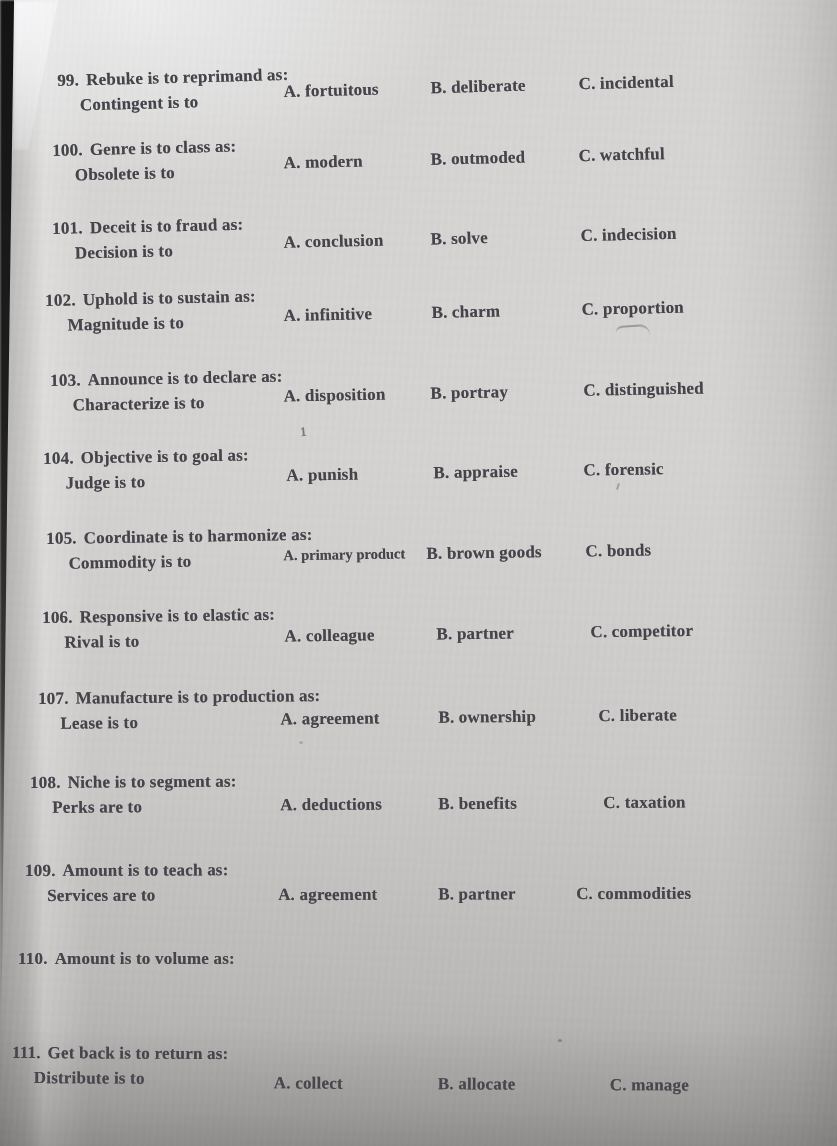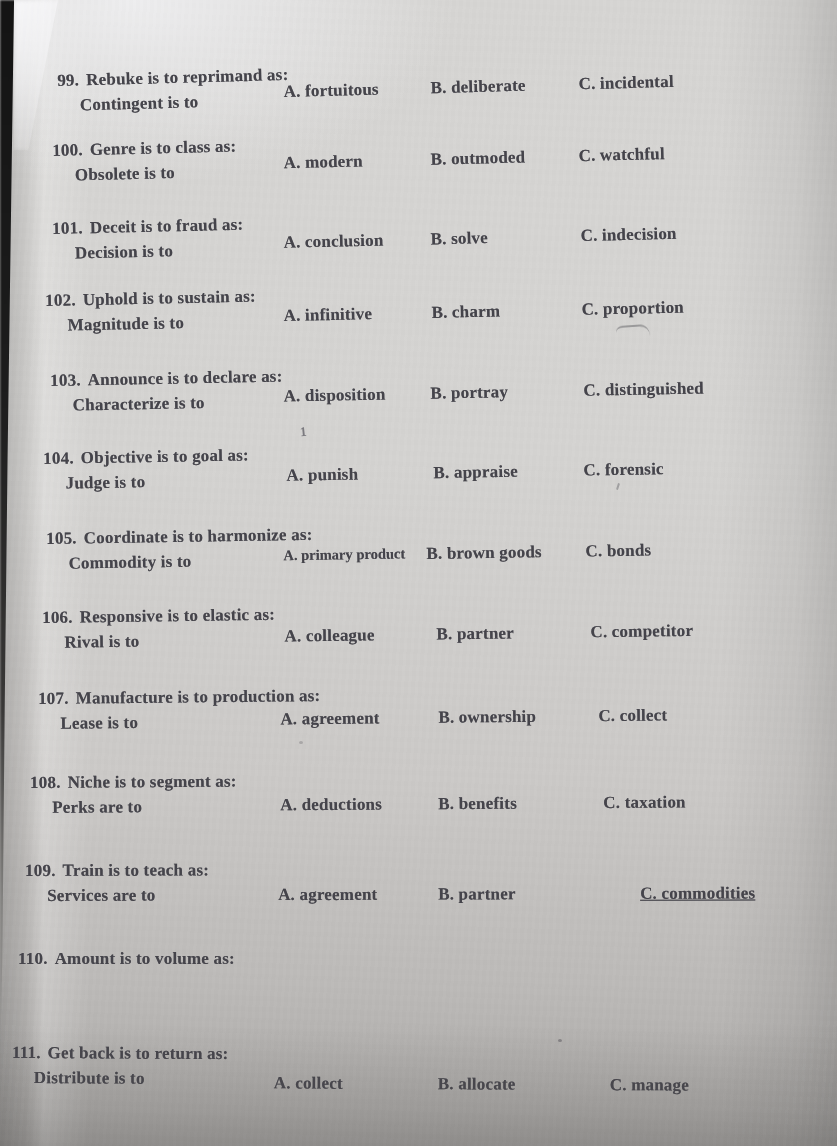--- a/index.html
+++ b/index.html
@@ -83,29 +83,29 @@
     <div class="q" style="left: 46px; top: 528px; transform: rotate(-0.9deg); transform-origin: left top;">
       <div class="q-line1"><span class="num">105.</span><span>Coordinate is to harmonize as:</span></div>
       <div class="q-line2"><span>Commodity is to</span><span class="opt small" style="left: 237px; top: -4px;">A. primary product</span><span class="opt" style="left: 380px; top: -4px;">B. brown goods</span><span class="opt" style="left: 539px; top: -4px;">C. bonds</span></div>
     </div>
     <div class="q" style="left: 42px; top: 607px; transform: rotate(-0.8deg); transform-origin: left top;">
       <div class="q-line1"><span class="num">106.</span><span>Responsive is to elastic as:</span></div>
       <div class="q-line2"><span>Rival is to</span><span class="opt" style="left: 242px; top: -3px;">A. colleague</span><span class="opt" style="left: 394px; top: -3px;">B. partner</span><span class="opt" style="left: 548px; top: -3px;">C. competitor</span></div>
     </div>
     <div class="q" style="left: 38px; top: 688px; transform: rotate(-0.6deg); transform-origin: left top;">
       <div class="q-line1"><span class="num">107.</span><span>Manufacture is to production as:</span></div>
-      <div class="q-line2"><span>Lease is to</span><span class="opt" style="left: 242px; top: -2px;">A. agreement</span><span class="opt" style="left: 400px; top: -2px;">B. ownership</span><span class="opt" style="left: 560px; top: -2px;">C. collect</span></div>
+      <div class="q-line2"><span>Lease is to</span><span class="opt" style="left: 242px; top: -2px;">A. agreement</span><span class="opt" style="left: 400px; top: -2px;">B. ownership</span><span class="opt" style="left: 560px; top: -2px;">C. liberate</span></div>
     </div>
     <div class="q" style="left: 30px; top: 772px; transform: rotate(-0.4deg); transform-origin: left top;">
       <div class="q-line1"><span class="num">108.</span><span>Niche is to segment as:</span></div>
       <div class="q-line2"><span>Perks are to</span><span class="opt" style="left: 250px; top: -1px;">A. deductions</span><span class="opt" style="left: 408px; top: -1px;">B. benefits</span><span class="opt" style="left: 573px; top: -1px;">C. taxation</span></div>
     </div>
     <div class="q" style="left: 25px; top: 860px; transform: rotate(-0.2deg); transform-origin: left top;">
-      <div class="q-line1"><span class="num">109.</span><span>Train is to teach as:</span></div>
-      <div class="q-line2"><span>Services are to</span><span class="opt" style="left: 253px; top: 0px;">A. agreement</span><span class="opt" style="left: 413px; top: 0px;">B. partner</span><span class="opt" style="left: 615px; top: 0px; text-decoration: underline;">C. commodities</span></div>
+      <div class="q-line1"><span class="num">109.</span><span>Amount is to teach as:</span></div>
+      <div class="q-line2"><span>Services are to</span><span class="opt" style="left: 253px; top: 0px;">A. agreement</span><span class="opt" style="left: 413px; top: 0px;">B. partner</span><span class="opt" style="left: 551px; top: 0px;">C. commodities</span></div>
     </div>
     <div class="q" style="left: 18px; top: 948px; transform: rotate(0deg); transform-origin: left top;">
       <div class="q-line1"><span class="num">110.</span><span>Amount is to volume as:</span></div>
     </div>
     <div class="q" style="left: 12px; top: 1042px; transform: rotate(0.3deg); transform-origin: left top;">
       <div class="q-line1"><span class="num">111.</span><span>Get back is to return as:</span></div>
       <div class="q-line2"><span>Distribute is to</span><span class="opt" style="left: 262px; top: 4px;">A. collect</span><span class="opt" style="left: 426px; top: 4px;">B. allocate</span><span class="opt" style="left: 598px; top: 4px;">C. manage</span></div>
     </div>
   </div>
 

